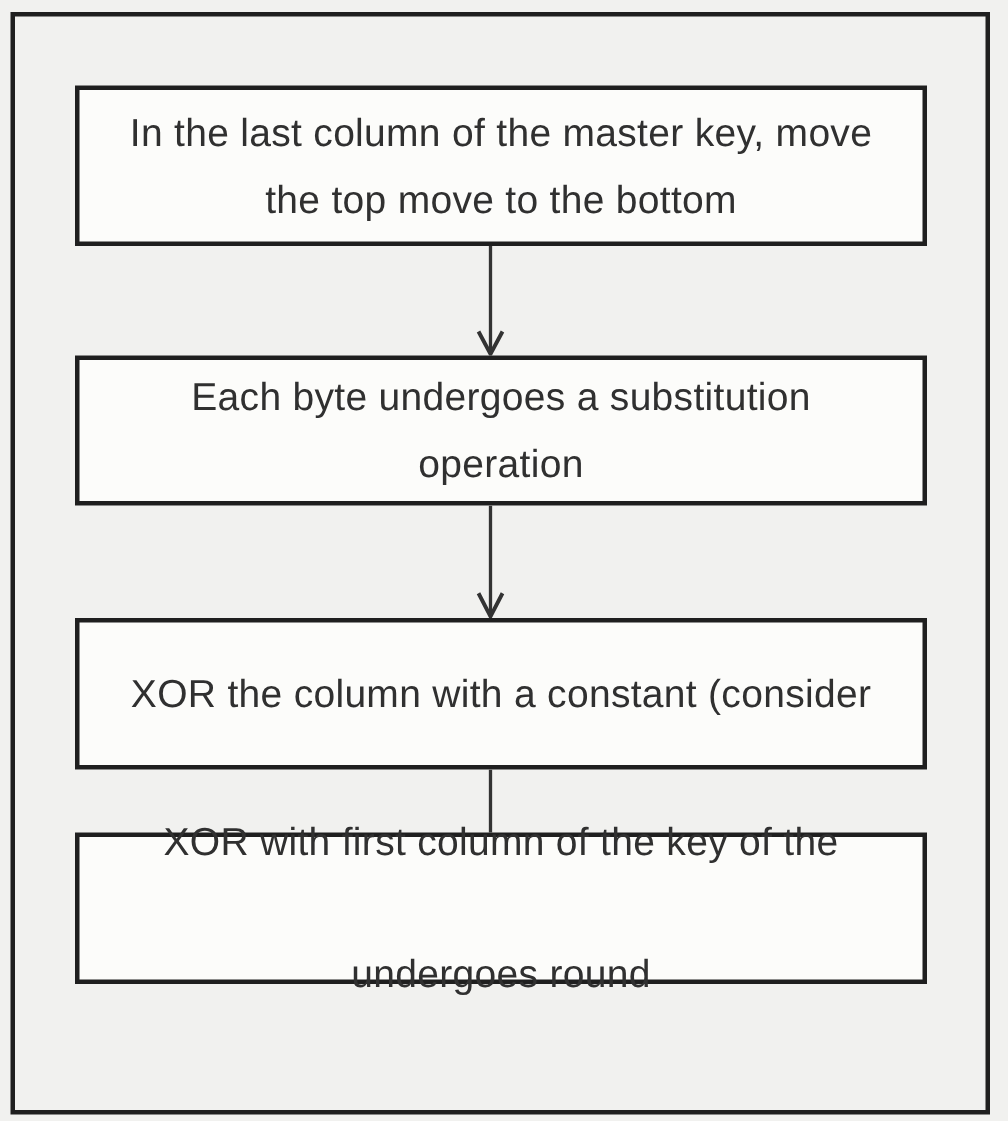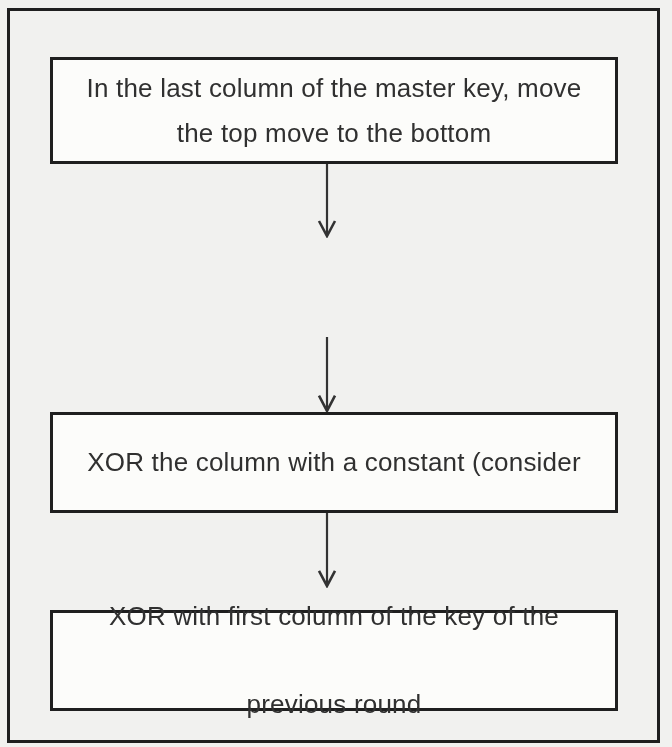--- a/index.html
+++ b/index.html
@@ -46,21 +46,21 @@
     text-align: center;
     color: var(--text-color);
     font-size: 26px;
     line-height: 45px;
     letter-spacing: 0.2px;
   }
   .flow-box .line { white-space: nowrap; }
   .box-1 { top: 57px;  height: 107px; }
   .box-2 { top: 237px; height: 100px; }
   .box-3 { top: 412px; height: 101px; }
-  .box-4 { top: 610px; height: 101px; gap: 43px; }
+  .box-4 { top: 555px; height: 101px; gap: 43px; }
   .arrow {
     position: absolute;
     left: 315px;
     width: 24px;
   }
   .arrow-1 { top: 164px; height: 74px; }
   .arrow-2 { top: 337px; height: 76px; }
   .arrow-3 { top: 513px; height: 75px; }
   .arrow svg { display: block; width: 100%; height: 100%; }
   .arrow svg line, .arrow svg polyline {
@@ -79,20 +79,24 @@
     <div class="line">the top move to the bottom</div>
   </div>
 
   <div class="arrow arrow-1">
     <svg viewBox="0 0 24 74" preserveAspectRatio="none" aria-hidden="true">
       <line x1="12" y1="0" x2="12" y2="72" stroke-width="2.2"></line>
       <polyline points="4,57 12,72 20,57" stroke-width="2.6"></polyline>
     </svg>
   </div>
 
+  <div class="flow-box box-2">
+    <div class="line">Each byte undergoes a substitution</div>
+    <div class="line">operation</div>
+  </div>
 
   <div class="arrow arrow-2">
     <svg viewBox="0 0 24 74" preserveAspectRatio="none" aria-hidden="true">
       <line x1="12" y1="0" x2="12" y2="72" stroke-width="2.2"></line>
       <polyline points="4,57 12,72 20,57" stroke-width="2.6"></polyline>
     </svg>
   </div>
 
   <div class="flow-box box-3">
     <div class="line">XOR the column with a constant (consider</div>
@@ -100,15 +104,15 @@
 
   <div class="arrow arrow-3">
     <svg viewBox="0 0 24 74" preserveAspectRatio="none" aria-hidden="true">
       <line x1="12" y1="0" x2="12" y2="72" stroke-width="2.2"></line>
       <polyline points="4,57 12,72 20,57" stroke-width="2.6"></polyline>
     </svg>
   </div>
 
   <div class="flow-box box-4">
     <div class="line">XOR with first column of the key of the</div>
-    <div class="line">previous round</div>
+    <div class="line">undergoes round</div>
   </div>
 </div>
 
 </body></html>

